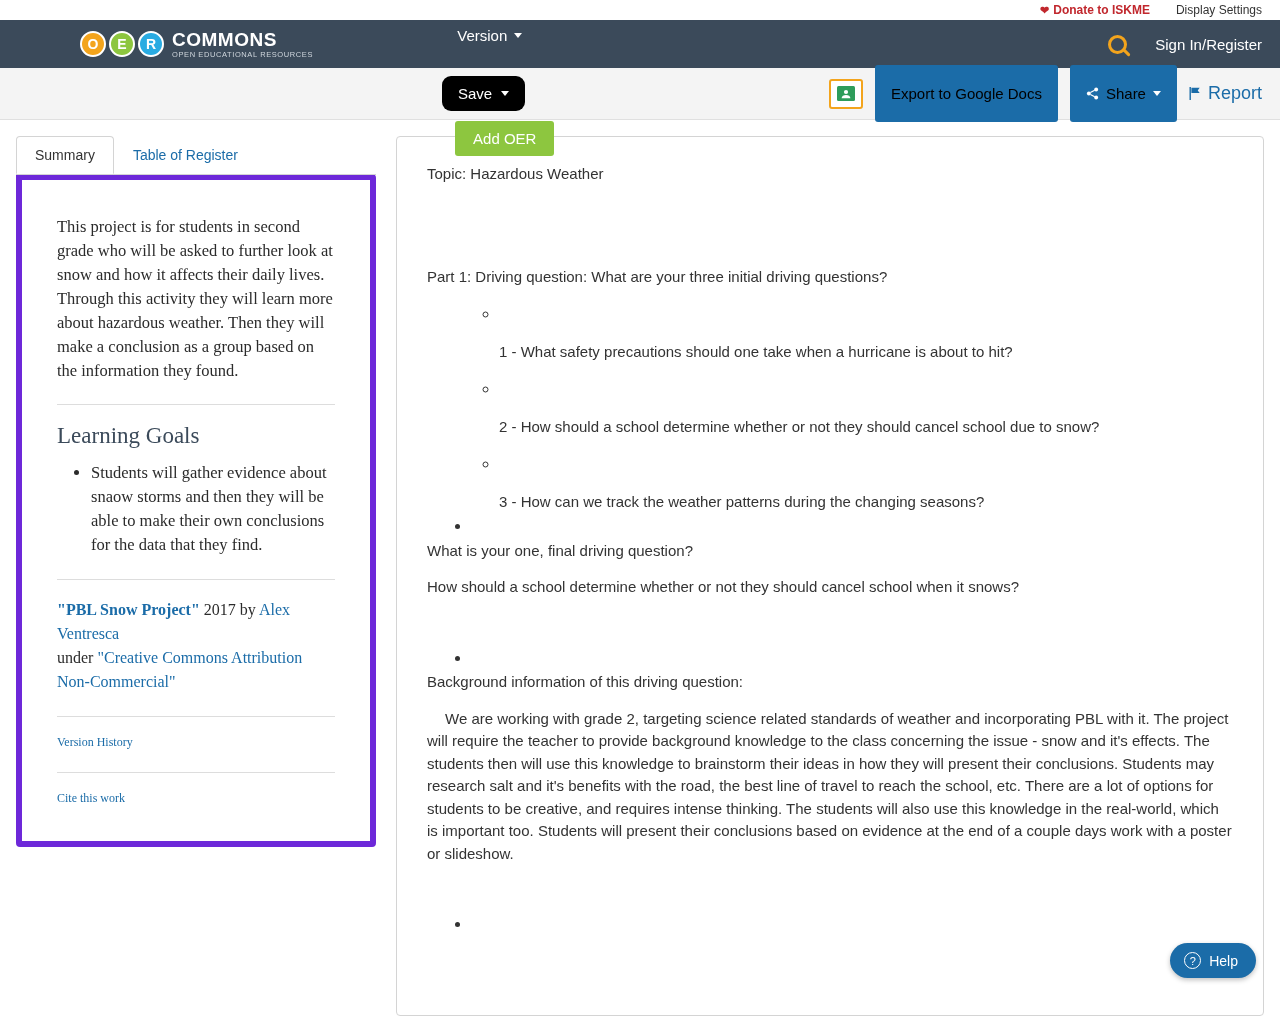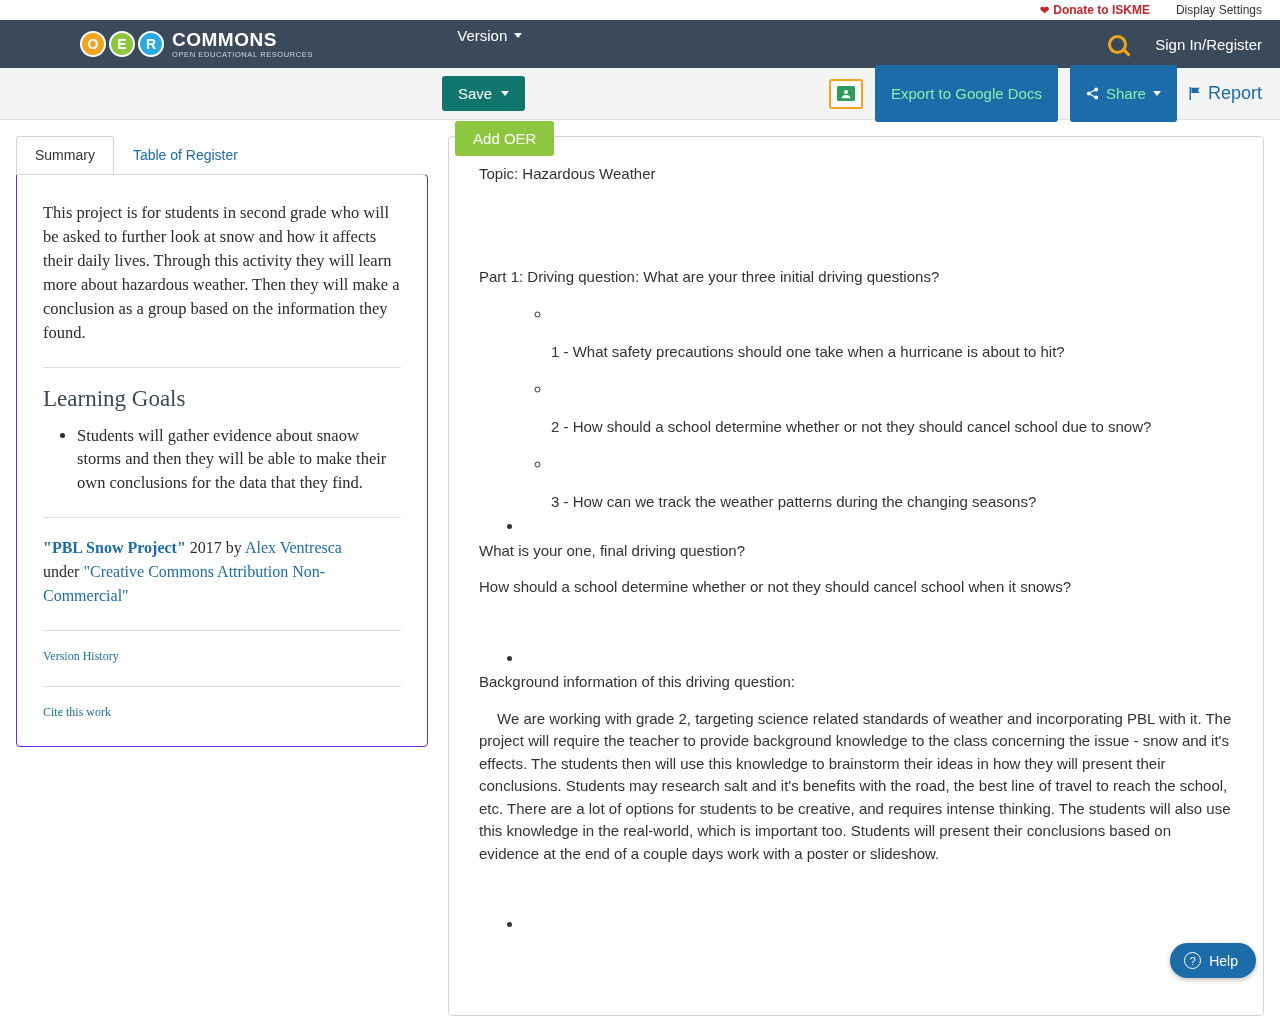--- a/index.html
+++ b/index.html
@@ -124,26 +124,26 @@
     height: 52px;
     background: #f4f4f4;
     border-bottom: 1px solid #e0e0e0;
     display: flex;
     align-items: center;
     padding: 0 18px;
     position: relative;
   }
   .save-btn {
     margin-left: 424px;
-    background: #0f766e;
+    background: #000000;
     color: #fff;
     border: none;
     font-size: 15px;
     padding: 9px 16px;
-    border-radius: 3px;
+    border-radius: 9px;
     display: flex;
     align-items: center;
     gap: 9px;
     cursor: pointer;
     font-family: "Liberation Sans", sans-serif;
   }
   .action-right {
     margin-left: auto;
     display: flex;
     align-items: center;
@@ -153,21 +153,21 @@
     width: 34px; height: 30px;
     background: #ffffff;
     border: 2px solid #f3a41c;
     border-radius: 3px;
     display: flex; align-items: center; justify-content: center;
     cursor: pointer;
   }
   .classroom-btn svg { display: block; }
   .btn-blue {
     background: #1b6ca8;
-    color: #86efac;
+    color: #000000;
     border: none;
     font-size: 15px;
     padding: 20px 16px;
     border-radius: 3px;
     cursor: pointer;
     font-family: "Liberation Sans", sans-serif;
     display: flex;
     align-items: center;
     gap: 7px;
   }
@@ -182,21 +182,21 @@
 
   
   .page {
     display: flex;
     padding: 16px;
     gap: 20px;
     align-items: flex-start;
   }
 
   
-  .left-col { width: 412px; flex: none; }
+  .left-col { width: 360px; flex: none; }
   .tabs {
     display: flex;
     border-bottom: 1px solid #d4d4d4;
     margin-bottom: -1px;
     position: relative;
     z-index: 2;
   }
   .tab {
     padding: 10px 18px;
     font-size: 14px;
@@ -205,24 +205,24 @@
     border-radius: 4px 4px 0 0;
   }
   .tab.active {
     background: #fff;
     border-color: #d4d4d4;
     border-bottom-color: #fff;
     color: #333;
   }
   .tab.inactive { color: #1b6ca8; }
   .summary-card {
-    border: 1px solid #6d28d9;
+    border: 6px solid #6d28d9;
     border-radius: 0 4px 4px 4px;
     background: #fff;
-    padding: 26px;
+    padding: 35px;
   }
   .summary-text {
     font-family: "Liberation Serif", serif;
     font-size: 16.5px;
     line-height: 1.45;
     color: #2b2b2b;
   }
   .hr { border: none; border-top: 1px solid #ddd; margin: 22px 0 18px; }
   .goals-title {
     font-family: "Liberation Serif", serif;

